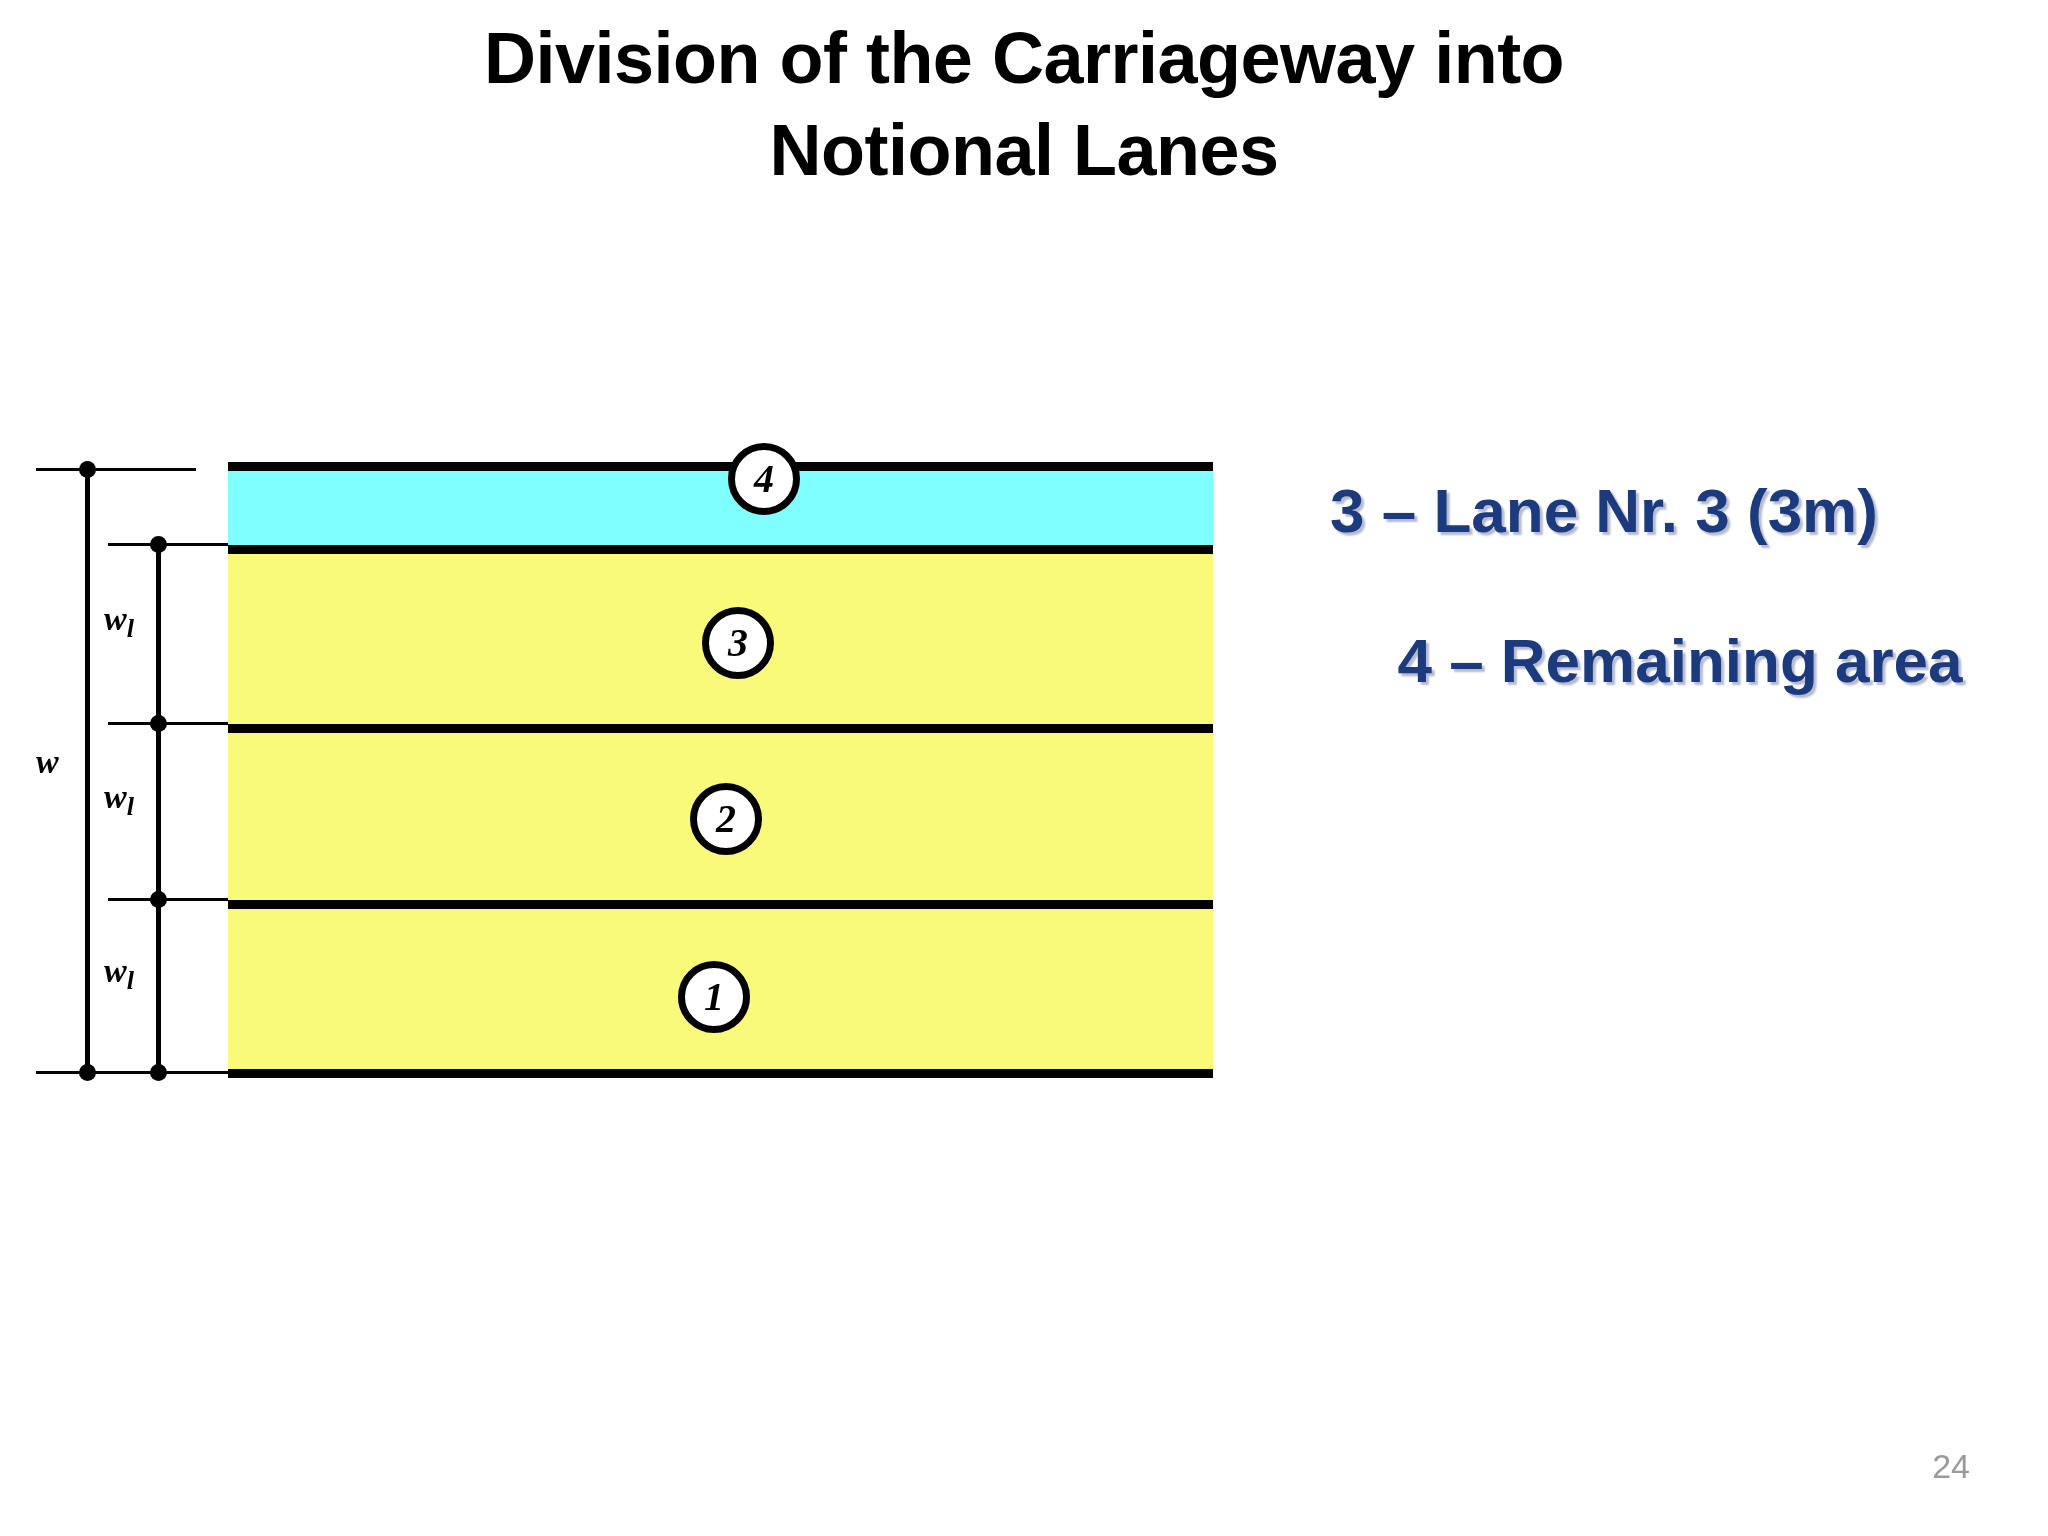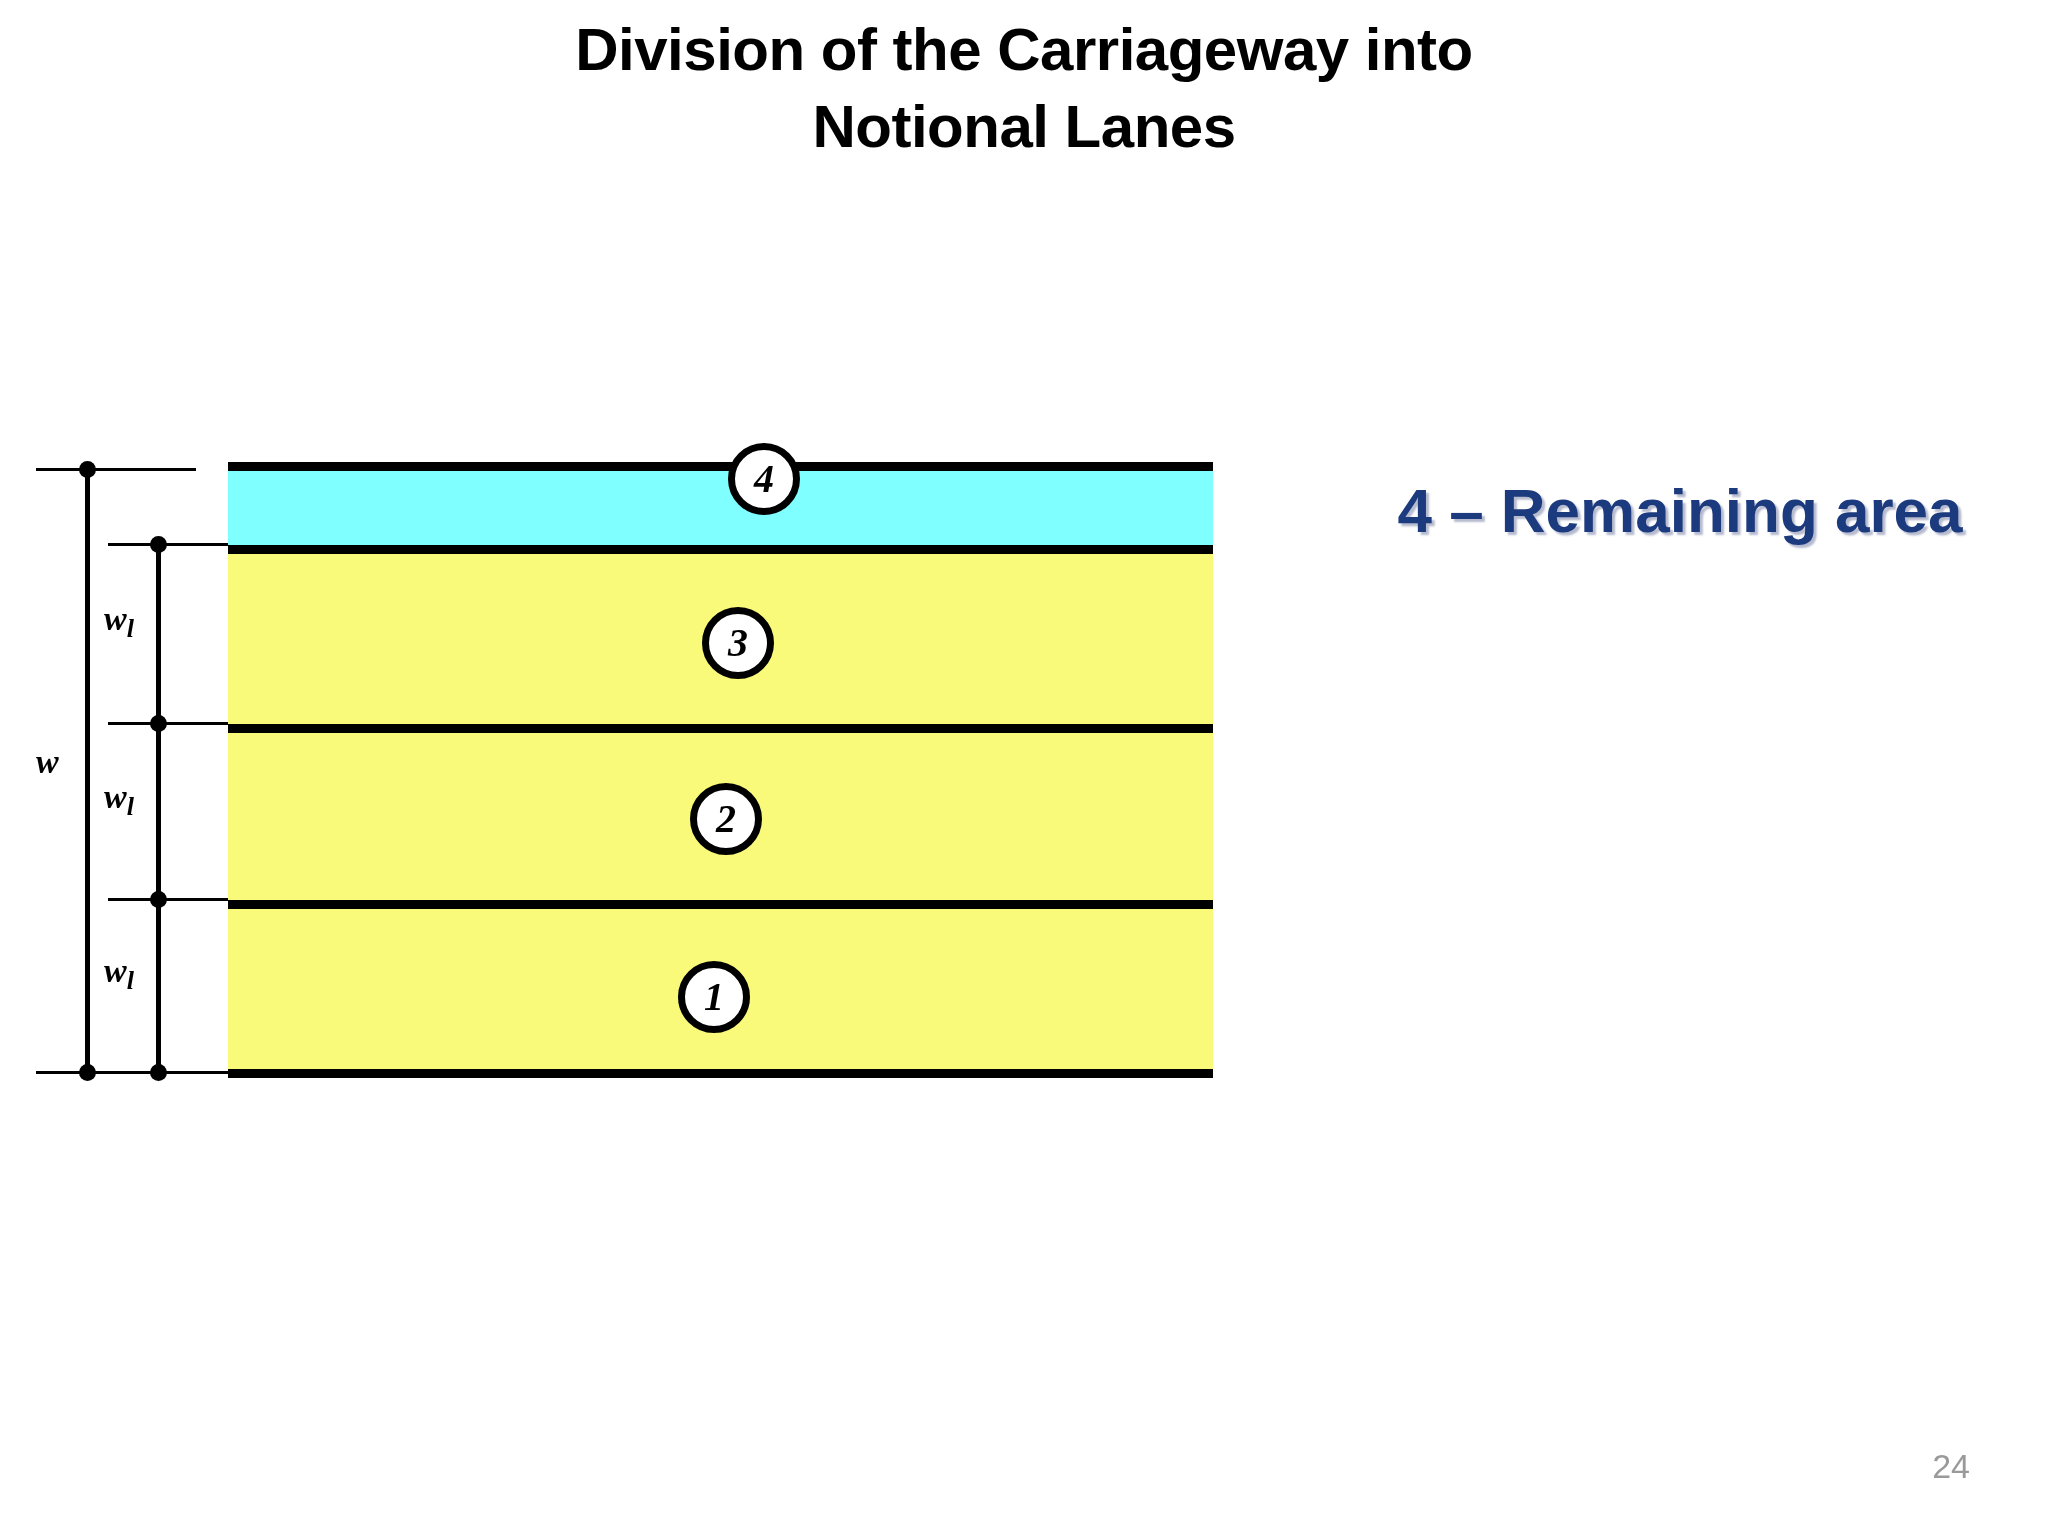--- a/index.html
+++ b/index.html
@@ -18,21 +18,21 @@
 
   
   #slide-title {
     position: absolute;
     left: 0;
     top: 12px;
     width: 2048px;
     text-align: center;
     font-family: "Liberation Sans", sans-serif;
     font-weight: bold;
-    font-size: 60px;
+    font-size: 72px;
     line-height: 1.28;
     color: #000000;
     letter-spacing: -0.5px;
     white-space: pre-line;
   }
 
   
   #diagram {
     position: absolute;
     left: 18px;
@@ -208,16 +208,17 @@
     <div class="lane last" style="top:440px; height:178px; background:#FAFA7A;">
       <div class="lane-badge" style="left:450px; top:52px;">
         <span>1</span>
       </div>
     </div>
 
   </div>
 </div>
 
 <div id="legend">
+  <div class="legend-item">3 – Lane Nr. 3 (3m)</div>
   <div class="legend-item">4 – Remaining area</div>
 </div>
 
 <div id="page-number">24</div>
 
 </body></html>

